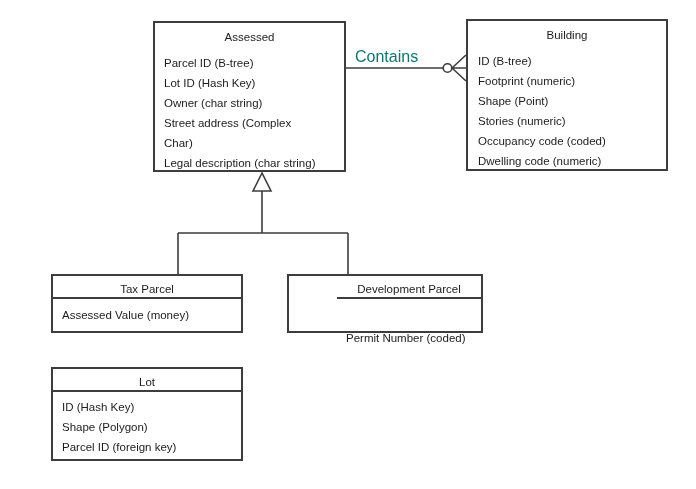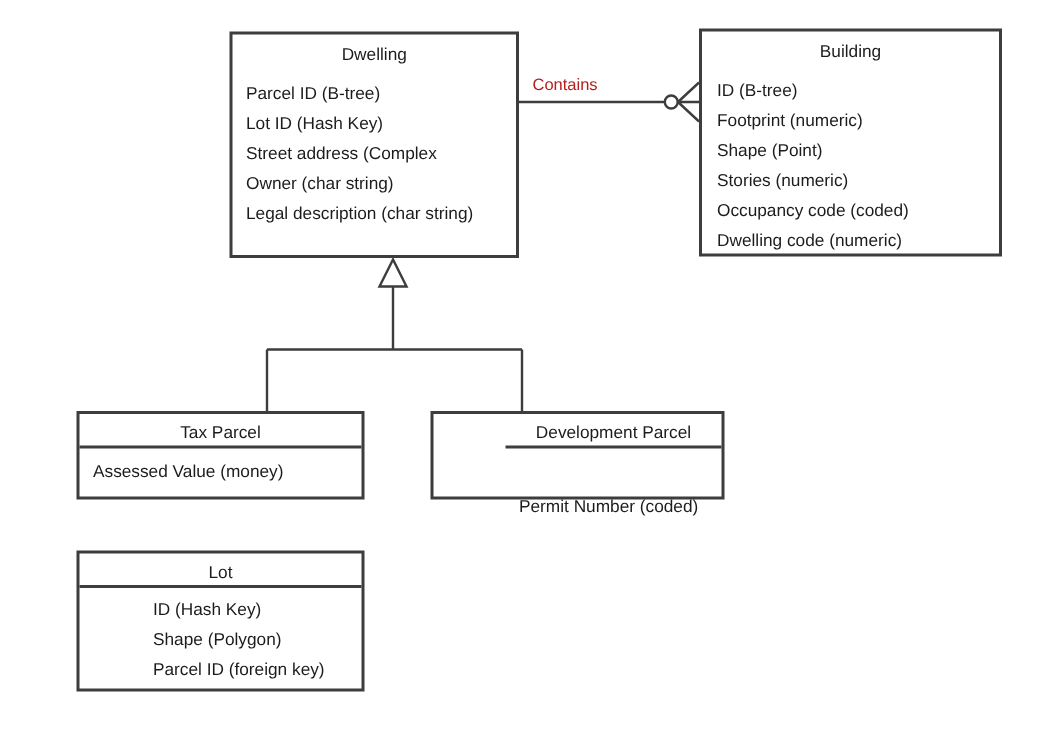--- a/index.html
+++ b/index.html
@@ -46,23 +46,23 @@
   .eattrs {
     padding: 8px 6px 4px 9px;
     font-size: 11.5px;
     line-height: 20px;
   }
   .eattrs .eline {
     white-space: nowrap;
   }
   .rel-label {
     position: absolute;
-    font-size: 11px;
+    font-size: 16px;
     line-height: 14px;
-    color: #b91c1c;
+    color: #0f766e;
     white-space: nowrap;
   }
 </style>
 </head>
 <body>
 
 <div id="canvas">
 
   <svg id="connector-layer" viewBox="0 0 696 489" xmlns="http://www.w3.org/2000/svg">
 
@@ -73,26 +73,27 @@
     <path d="M452,68 L466,55 M452,68 L466,68 M452,68 L466,81" fill="none" stroke="#3d3d3d" stroke-width="1.6"></path>
 
     <path d="M262,191 L262,233 M178,233 L348,233 M178,233 L178,274 M348,233 L348,274" fill="none" stroke="#3d3d3d" stroke-width="1.6"></path>
 
     <polygon points="262,173 253,191 271,191" fill="#ffffff" stroke="#3d3d3d" stroke-width="1.6"></polygon>
   </svg>
 
   <div class="rel-label" style="left:355px; top:50px;">Contains</div>
 
   <div class="entity" style="left:153px; top:21px; width:193px; height:151px;">
-    <div class="etitle">Dwelling</div>
+    <div class="etitle">Assessed</div>
     <div class="eattrs">
       <div class="eline">Parcel ID (B-tree)</div>
       <div class="eline">Lot ID (Hash Key)</div>
+      <div class="eline">Owner (char string)</div>
       <div class="eline">Street address (Complex</div>
-      <div class="eline">Owner (char string)</div>
+      <div class="eline">Char)</div>
       <div class="eline">Legal description (char string)</div>
     </div>
   </div>
 
   <div class="entity" style="left:466px; top:19px; width:202px; height:152px;">
     <div class="etitle">Building</div>
     <div class="eattrs" style="padding-left:10px;">
       <div class="eline">ID (B-tree)</div>
       <div class="eline">Footprint (numeric)</div>
       <div class="eline">Shape (Point)</div>
@@ -111,20 +112,20 @@
 
   <div class="entity" style="left:287px; top:274px; width:196px; height:59px;padding-left:48px;">
     <div class="etitle divided">Development Parcel</div>
     <div class="eattrs" style="padding-top:6px;margin-top:23px;">
       <div class="eline">Permit Number (coded)</div>
     </div>
   </div>
 
   <div class="entity" style="left:51px; top:367px; width:192px; height:94px;">
     <div class="etitle divided">Lot</div>
-    <div class="eattrs" style="padding-top:5px;margin-left:40px;">
+    <div class="eattrs" style="padding-top:5px;">
       <div class="eline">ID (Hash Key)</div>
       <div class="eline">Shape (Polygon)</div>
       <div class="eline">Parcel ID (foreign key)</div>
     </div>
   </div>
 
 </div>
 
 </body></html>

